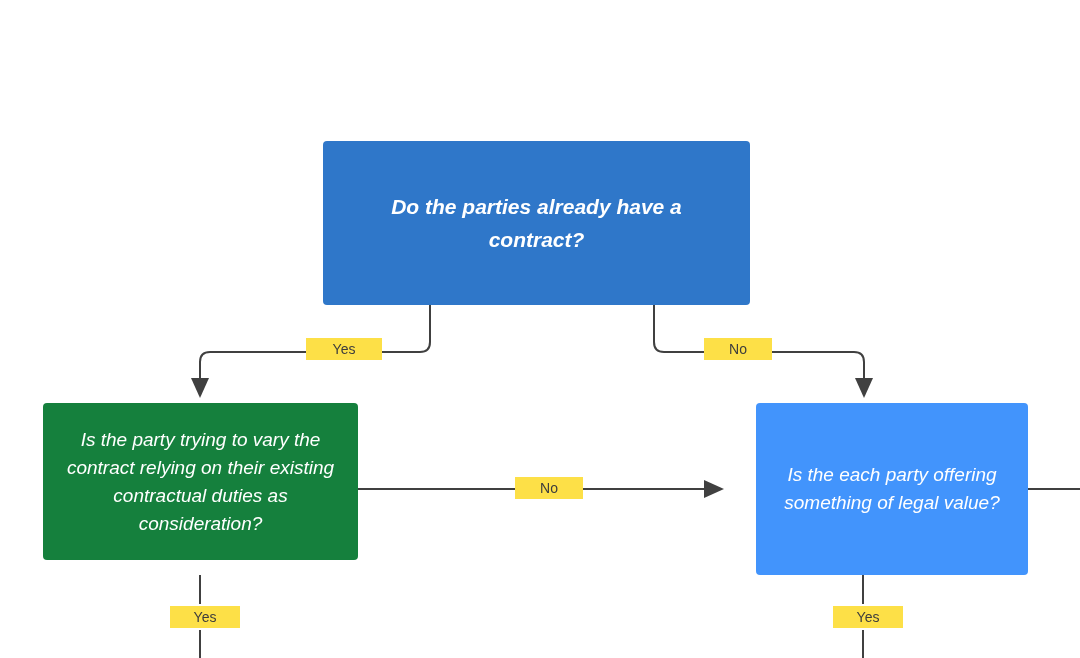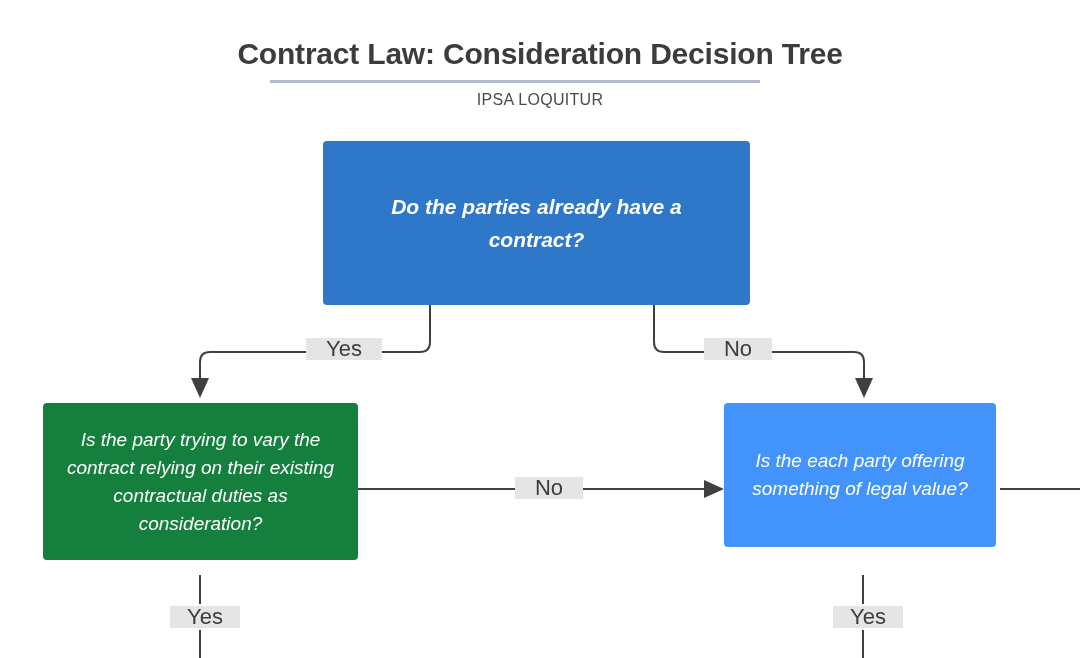--- a/index.html
+++ b/index.html
@@ -118,59 +118,54 @@
     height: 157px;
     background: #15803d;
   }
   #node-vary .node-text {
     font-size: 19px;
     font-style: italic;
     line-height: 28px;
   }
 
   #node-legal-value {
-    left: 724px;
+    left: 756px;
     top: 403px;
     width: 272px;
-    height: 144px;
+    height: 172px;
     background: #4294fc;
   }
   #node-legal-value .node-text {
     font-size: 19px;
     font-style: italic;
     line-height: 28px;
   }
 
   
   .edge-label {
     position: absolute;
-    font-size: 22px;
+    font-size: 14px;
     color: #3d3d3d;
-    background: #e5e5e5;
+    background: #fde047;
     line-height: 22px;
     text-align: center;
     white-space: nowrap;
     padding: 0 5px;
   }
   #label-root-yes  { left: 306px; top: 338px; width: 66px; }
   #label-root-no   { left: 704px; top: 338px; width: 58px; }
   #label-vary-no   { left: 515px; top: 477px; width: 58px; }
   #label-vary-yes  { left: 170px; top: 606px; width: 60px; }
   #label-legal-yes { left: 833px; top: 606px; width: 60px; }
 </style>
 </head>
 <body>
 
 <div id="canvas">
 
-  <div id="header">
-    <div id="page-title">Contract Law: Consideration Decision Tree</div>
-    <div id="title-divider"></div>
-    <div id="page-subtitle">IPSA LOQUITUR</div>
-  </div>
 
   <svg id="edges" width="1080" height="658" viewBox="0 0 1080 658">
 
     <g>
       <path class="edge-path" d="M 430 305 L 430 342 Q 430 352 420 352 L 210 352 Q 200 352 200 362 L 200 378"></path>
       <polygon class="edge-head" points="191,378 209,378 200,398"></polygon>
     </g>
 
     <g>
       <path class="edge-path" d="M 654 305 L 654 342 Q 654 352 664 352 L 854 352 Q 864 352 864 362 L 864 378"></path>

